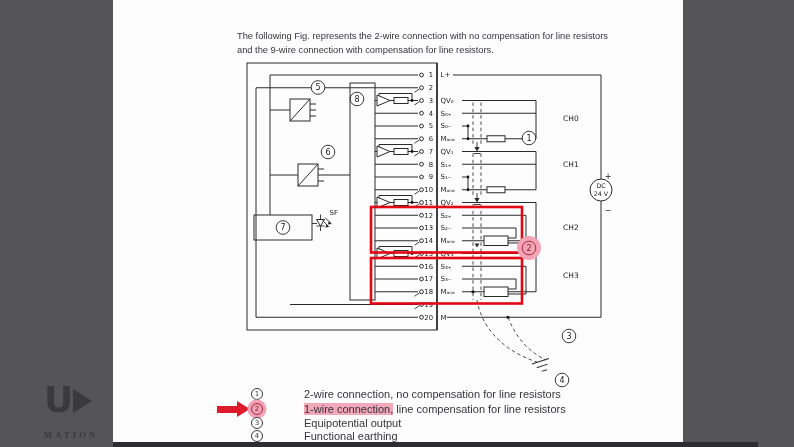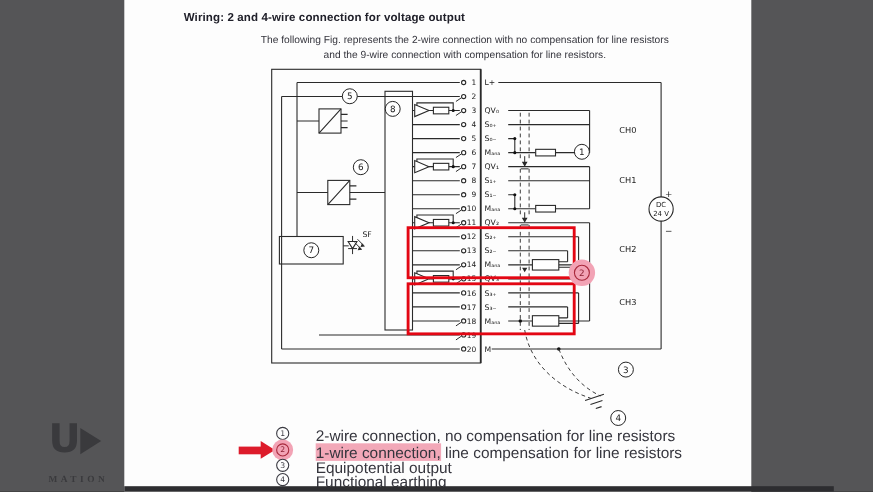--- a/index.html
+++ b/index.html
@@ -1,21 +1,21 @@
 <!DOCTYPE html>
 <html><head>
 <meta charset="utf-8">
 <style>
   html,body{margin:0;padding:0;background:#222;}
   .stage{position:relative;width:794px;height:447px;background:#555557;overflow:hidden;
          font-family:"Liberation Sans",sans-serif;}
   .doc{position:absolute;left:113px;top:0;width:570px;height:447px;background:#fdfdfd;}
   .page-title{position:absolute;left:167px;top:10px;font-size:10.5px;font-weight:bold;
               color:#20202a;letter-spacing:.1px;}
-  .page-desc{position:absolute;left:237px;top:29px;font-size:9.3px;color:#35353d;line-height:14px;text-align:center;}
+  .page-desc{position:absolute;left:237px;top:29px;font-size:9.3px;color:#35353d;line-height:14px;}
   
   .diagram{position:absolute;left:240px;top:60px;width:380px;height:335px;}
   .diagram *{vector-effect:none;}
   .ln{fill:none;stroke:#2a2a2a;stroke-width:1;}
   .ln2{fill:none;stroke:#2a2a2a;stroke-width:1.6;}
   .lnthin{fill:none;stroke:#2a2a2a;stroke-width:.9;}
   .dashed{fill:none;stroke:#3a3a3a;stroke-width:.9;stroke-dasharray:3.5 2.8;}
   .whitebox{fill:#fff;stroke:#2a2a2a;stroke-width:1;}
   .dot{fill:#111;stroke:none;}
   .solidhead{fill:#2a2a2a;stroke:none;}
@@ -32,21 +32,21 @@
   .dctext{font-size:6.3px;text-anchor:middle;}
   .pol{font-size:8px;text-anchor:middle;}
   .sftext{font-size:7px;text-anchor:start;}
   
   .legend-row{position:absolute;left:0;width:570px;height:12px;}
   .lg-circle{position:absolute;left:251px;top:0;width:10px;height:10px;border:1px solid #3a3a42;
              border-radius:50%;font-size:7px;line-height:10px;text-align:center;color:#3a3a42;
              background:#fdfdfd;font-family:"DejaVu Sans",sans-serif;}
   .lg-circle.hl{background:#f2a3b5;border-color:#a8293c;color:#8c2033;
                 box-shadow:0 0 0 3.5px #f2a3b5;}
-  .lg-text{position:absolute;left:287px;top:0;font-size:14px;color:#35353d;white-space:nowrap;}
+  .lg-text{position:absolute;left:304px;top:0;font-size:11px;color:#35353d;white-space:nowrap;}
   .hl-pink{background:#f2a8b8;}
   .arrow-shaft{position:absolute;left:217px;top:405.5px;width:21px;height:7px;background:#dd1b2b;}
   .arrow-head{position:absolute;left:237px;top:400.5px;width:0;height:0;
               border-top:8.5px solid transparent;border-bottom:8.5px solid transparent;
               border-left:13px solid #dd1b2b;}
   
   .bottom-strip{position:absolute;left:113px;top:442px;width:645px;height:5px;background:#2d2d30;}
   .logo{position:absolute;left:44px;top:380px;width:100px;color:#3a3a3d;}
   .logo-top{display:flex;align-items:center;height:38px;}
   .logo-u{font-size:36px;font-weight:bold;font-family:"DejaVu Sans",sans-serif;letter-spacing:-2px;}
@@ -54,21 +54,20 @@
              border-left:19px solid #3a3a3d;margin-left:2px;margin-top:4px;}
   .logo-sub{font-size:8.5px;letter-spacing:3.2px;font-weight:bold;margin-top:12px;
             font-family:Liberation Serif, serif;}
 </style>
 </head>
 <body>
 
 <div class="stage">
   <div class="doc"></div>
 
-  <div class="page-title">Wiring: 2 and 4-wire connection for voltage output</div>
   <div class="page-desc">
     <div>The following Fig. represents the 2-wire connection with no compensation for line resistors</div>
     <div>and the 9-wire connection with compensation for line resistors.</div>
   </div>
 
   <svg class="diagram" viewBox="240 60 380 335">
 
     <rect class="ln" x="247" y="63" width="190" height="267"></rect>
     <path class="ln2" d="M437,63 V330"></path>
     <rect class="ln" x="350" y="83" width="25" height="217"></rect>

